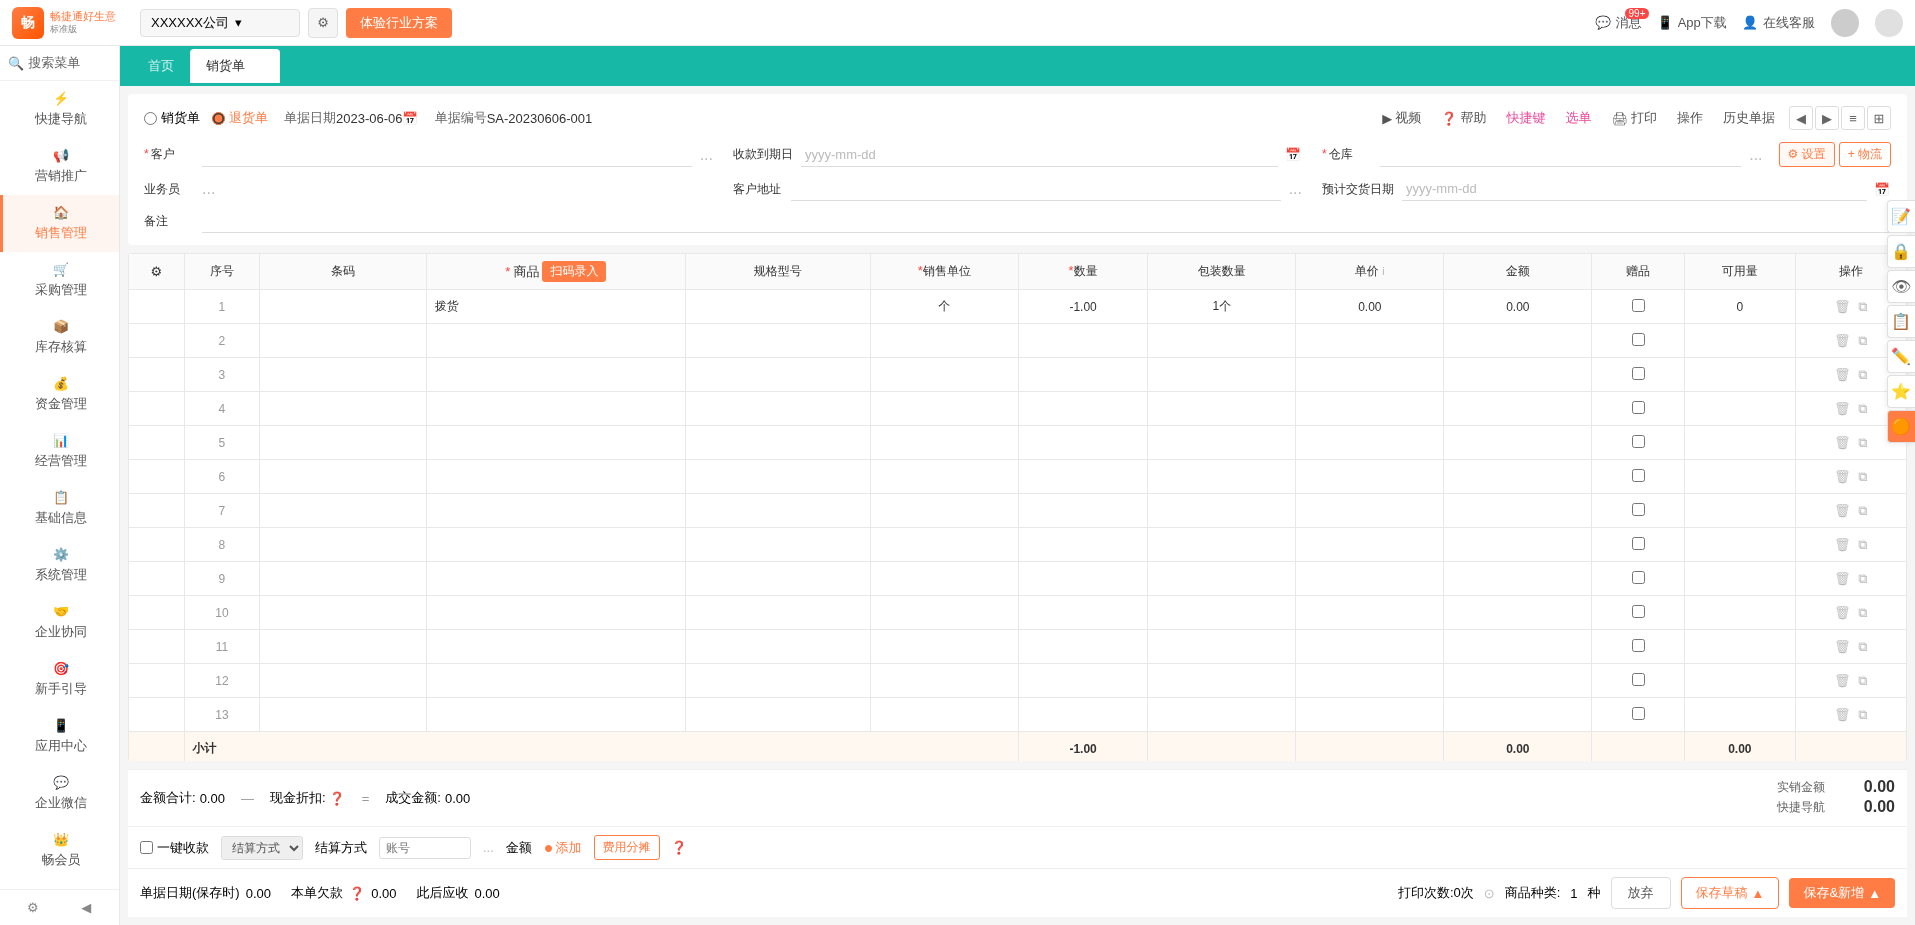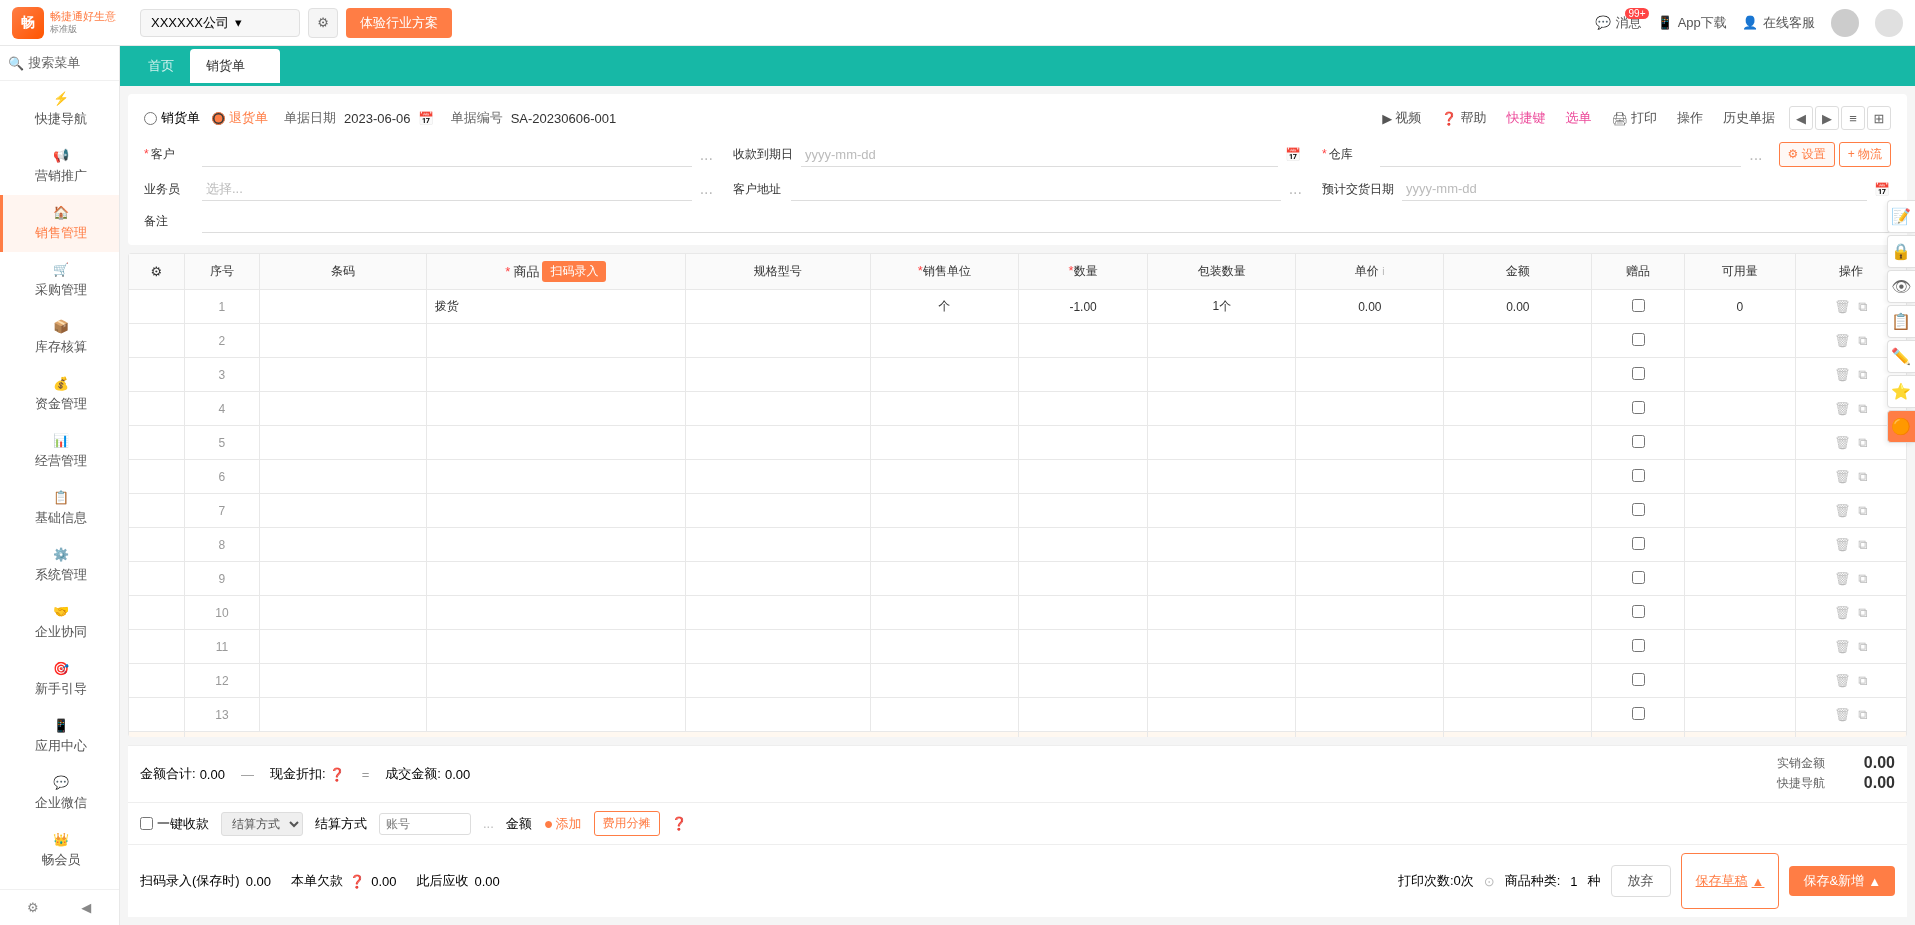--- a/index.html
+++ b/index.html
@@ -35,21 +35,21 @@
     .tab.active { background: #fff; color: #333; border-radius: 4px 4px 0 0; }
     .tab-close { color: rgba(255,255,255,0.7); margin-left: 4px; cursor: pointer; }
     .content-area { flex: 1; background: #f5f5f5; overflow-y: auto; display: flex; flex-direction: column; }
 
     
     .form-container { background: #fff; margin: 8px; border-radius: 4px; padding: 12px 16px; flex-shrink: 0; }
     .doc-header { display: flex; align-items: center; gap: 16px; margin-bottom: 12px; flex-wrap: wrap; }
     .radio-group { display: flex; align-items: center; gap: 12px; }
     .radio-item { display: flex; align-items: center; gap: 4px; cursor: pointer; }
     .radio-item input[type=radio] { accent-color: #ff7d45; }
-    .doc-meta { display: flex; align-items: center; gap: 8px; color: #333; }
+    .doc-meta { display: flex; align-items: center; gap: 0; color: #333; }
     .doc-meta-label { color: #666; }
     .doc-actions { margin-left: auto; display: flex; align-items: center; gap: 8px; }
     .action-btn { display: flex; align-items: center; gap: 3px; color: #555; cursor: pointer; font-size: 12px; padding: 3px 6px; border-radius: 3px; }
     .action-btn.orange { color: #ec4899; }
     .btn-group-icons { display: flex; gap: 2px; }
     .icon-btn { width: 24px; height: 24px; display: flex; align-items: center; justify-content: center; border: 1px solid #ddd; border-radius: 3px; cursor: pointer; color: #666; }
     .field-row { display: flex; align-items: center; gap: 8px; }
     .field-label { color: #333; white-space: nowrap; min-width: 50px; font-size: 12px; }
     .field-label.required::before { content: '*'; color: #ff4444; margin-right: 2px; }
     .field-input { flex: 1; border: none; border-bottom: 1px solid #ddd; padding: 4px 4px; color: #333; outline: none; background: transparent; font-size: 13px; min-width: 0; }
@@ -80,21 +80,21 @@
     .input-sm { border: 1px solid #ddd; border-radius: 3px; padding: 3px 6px; font-size: 12px; width: 92px; }
     .add-btn { background: transparent; border: none; color: #ff7d45; cursor: pointer; display: flex; align-items: center; gap: 2px; }
     .expense-btn { border: 1px solid #ff7d45; color: #ff7d45; background: transparent; border-radius: 3px; padding: 3px 8px; cursor: pointer; font-size: 12px; }
     .question-icon { color: #bbb; cursor: pointer; }
 
     
     .footer-bar { background: #fff; margin: 0 8px 8px 8px; padding: 8px 12px; border-top: 1px solid #eee; display: flex; align-items: center; gap: 20px; flex-shrink: 0; font-size: 12px; }
     .footer-meta { display: flex; align-items: center; gap: 6px; }
     .footer-right { margin-left: auto; display: flex; align-items: center; gap: 10px; }
     .abandon-btn { border: 1px solid #ddd; background: #fff; border-radius: 4px; padding: 6px 16px; cursor: pointer; color: #555; }
-    .save-draft-btn { border: 1px solid #ff7d45; background: #fff; color: #ff7d45; border-radius: 4px; padding: 18px 14px; cursor: pointer; display: flex; align-items: center; gap: 4px; text-decoration: underline; }
+    .save-draft-btn { border: 1px solid #ff7d45; background: #fff; color: #ff7d45; border-radius: 4px; padding: 6px 14px; cursor: pointer; display: flex; align-items: center; gap: 4px; }
     .save-new-btn { background: #ff7d45; color: #fff; border: none; border-radius: 4px; padding: 6px 14px; cursor: pointer; display: flex; align-items: center; gap: 4px; text-align: center; }
 
     
     .right-float { position: fixed; right: 0; top: 200px; display: flex; flex-direction: column; gap: 2px; z-index: 100; }
     .rf-btn { width: 28px; background: #fff; border: 1px solid #e0e0e0; border-right: none; border-radius: 4px 0 0 4px; padding: 6px 4px; display: flex; align-items: center; justify-content: center; cursor: pointer; color: #666; font-size: 16px; box-shadow: -2px 2px 4px rgba(0,0,0,0.05); }
     .rf-btn.orange { background: #ff7d45; color: #fff; }
     .setup-btn { border: 1px solid #ff7d45; color: #ff7d45; background: #fff8f5; border-radius: 3px; padding: 3px 8px; cursor: pointer; font-size: 12px; }
     .logistics-btn { border: 1px solid #ff7d45; color: #ff7d45; background: #fff; border-radius: 3px; padding: 3px 8px; cursor: pointer; font-size: 12px; }
 
     .red-text { color: #ff4444; }
@@ -298,21 +298,20 @@
             <input class="field-input" style="">
             <span class="field-dots">...</span>
             <div style="margin-left:8px;display:flex;gap:4px;">
               <button class="setup-btn">⚙ 设置</button>
               <button class="logistics-btn">+ 物流</button>
             </div>
           </div>
 
           <div class="field-row">
             <span class="field-label">业务员</span>
-            <input class="field-input" placeholder="选择..." style="">
             <span class="field-dots">...</span>
           </div>
           <div class="field-row">
             <span class="field-label">客户地址</span>
             <input class="field-input" placeholder="" style="">
             <span class="field-dots">...</span>
           </div>
           <div class="field-row">
             <span class="field-label">预计交货日期</span>
             <input class="field-input" placeholder="yyyy-mm-dd" style="">
@@ -653,21 +652,21 @@
         <button class="add-btn">
           <span style="color:#ff7d45;font-size:16px;">●</span>
           <span>添加</span>
         </button>
         <button class="expense-btn">费用分摊</button>
         <span class="question-icon">❓</span>
       </div>
 
       <div class="footer-bar">
         <div class="footer-meta">
-          <span>扫码录入(保存时)</span>
+          <span>单据日期(保存时)</span>
           <span>0.00</span>
         </div>
         <div class="footer-meta">
           <span>本单欠款</span>
           <span style="color:#bbb;cursor:pointer;">❓</span>
           <span>0.00</span>
         </div>
         <div class="footer-meta">
           <span>此后应收</span>
           <span>0.00</span>

